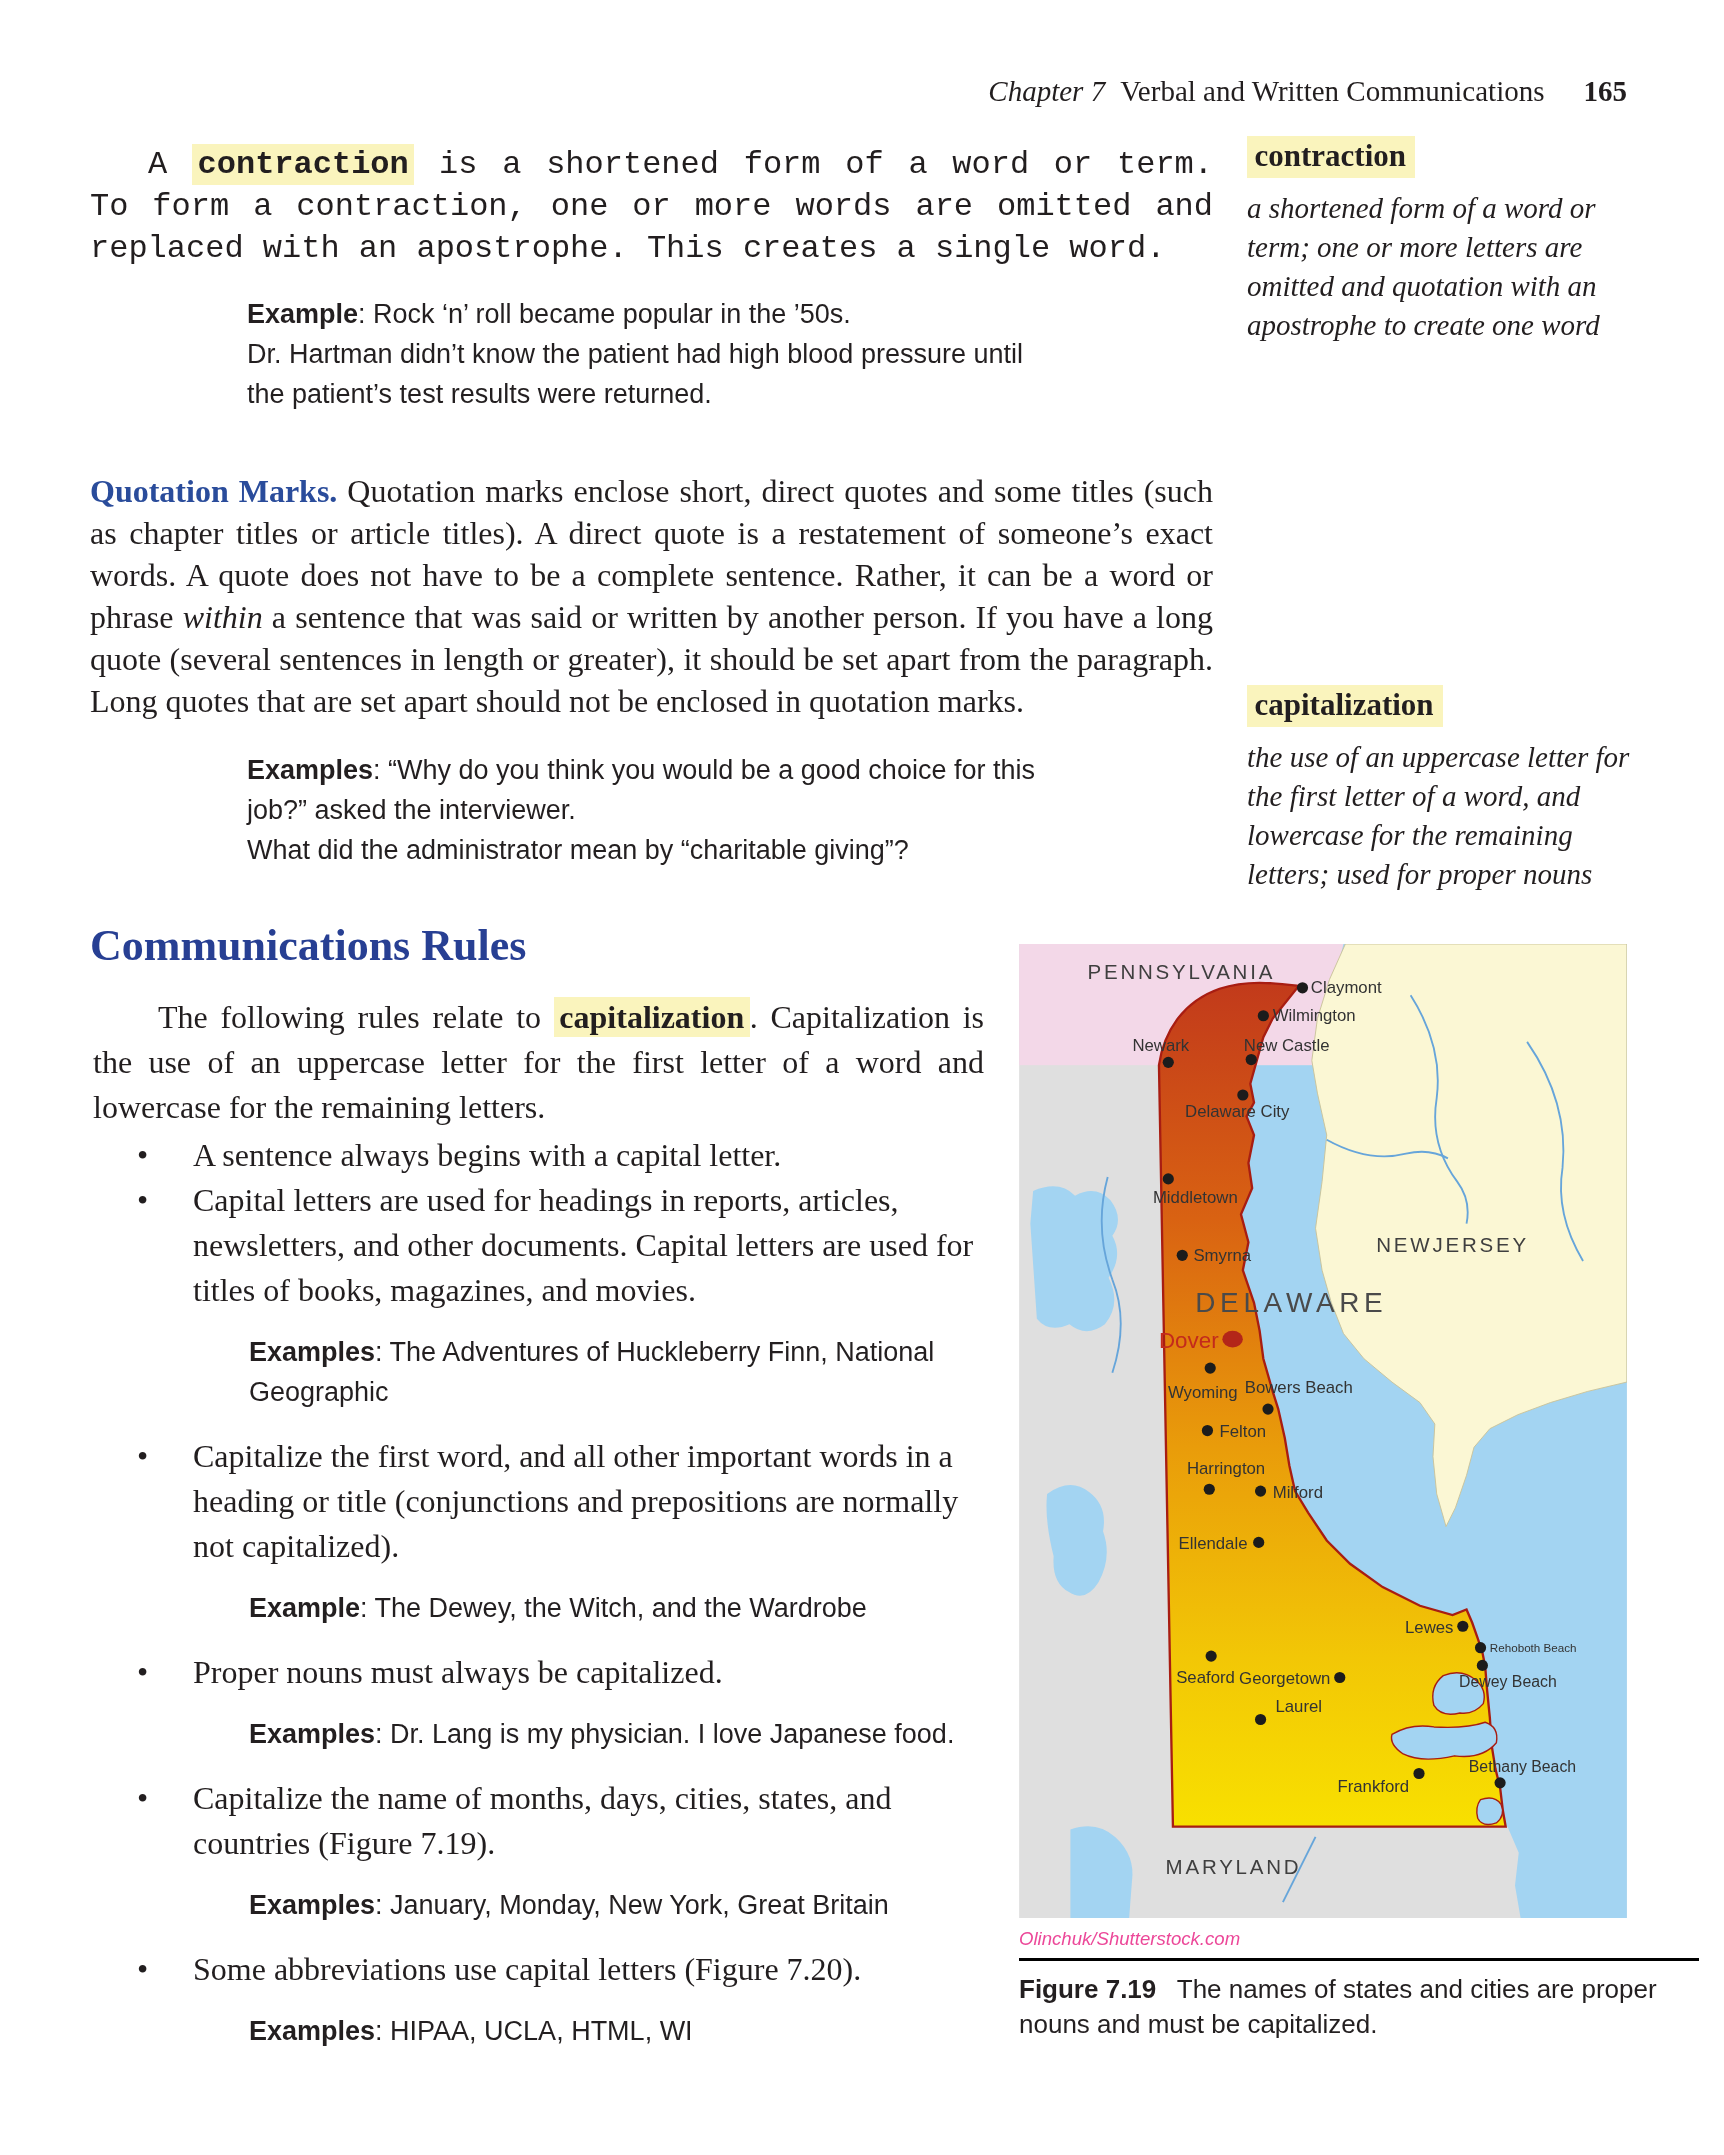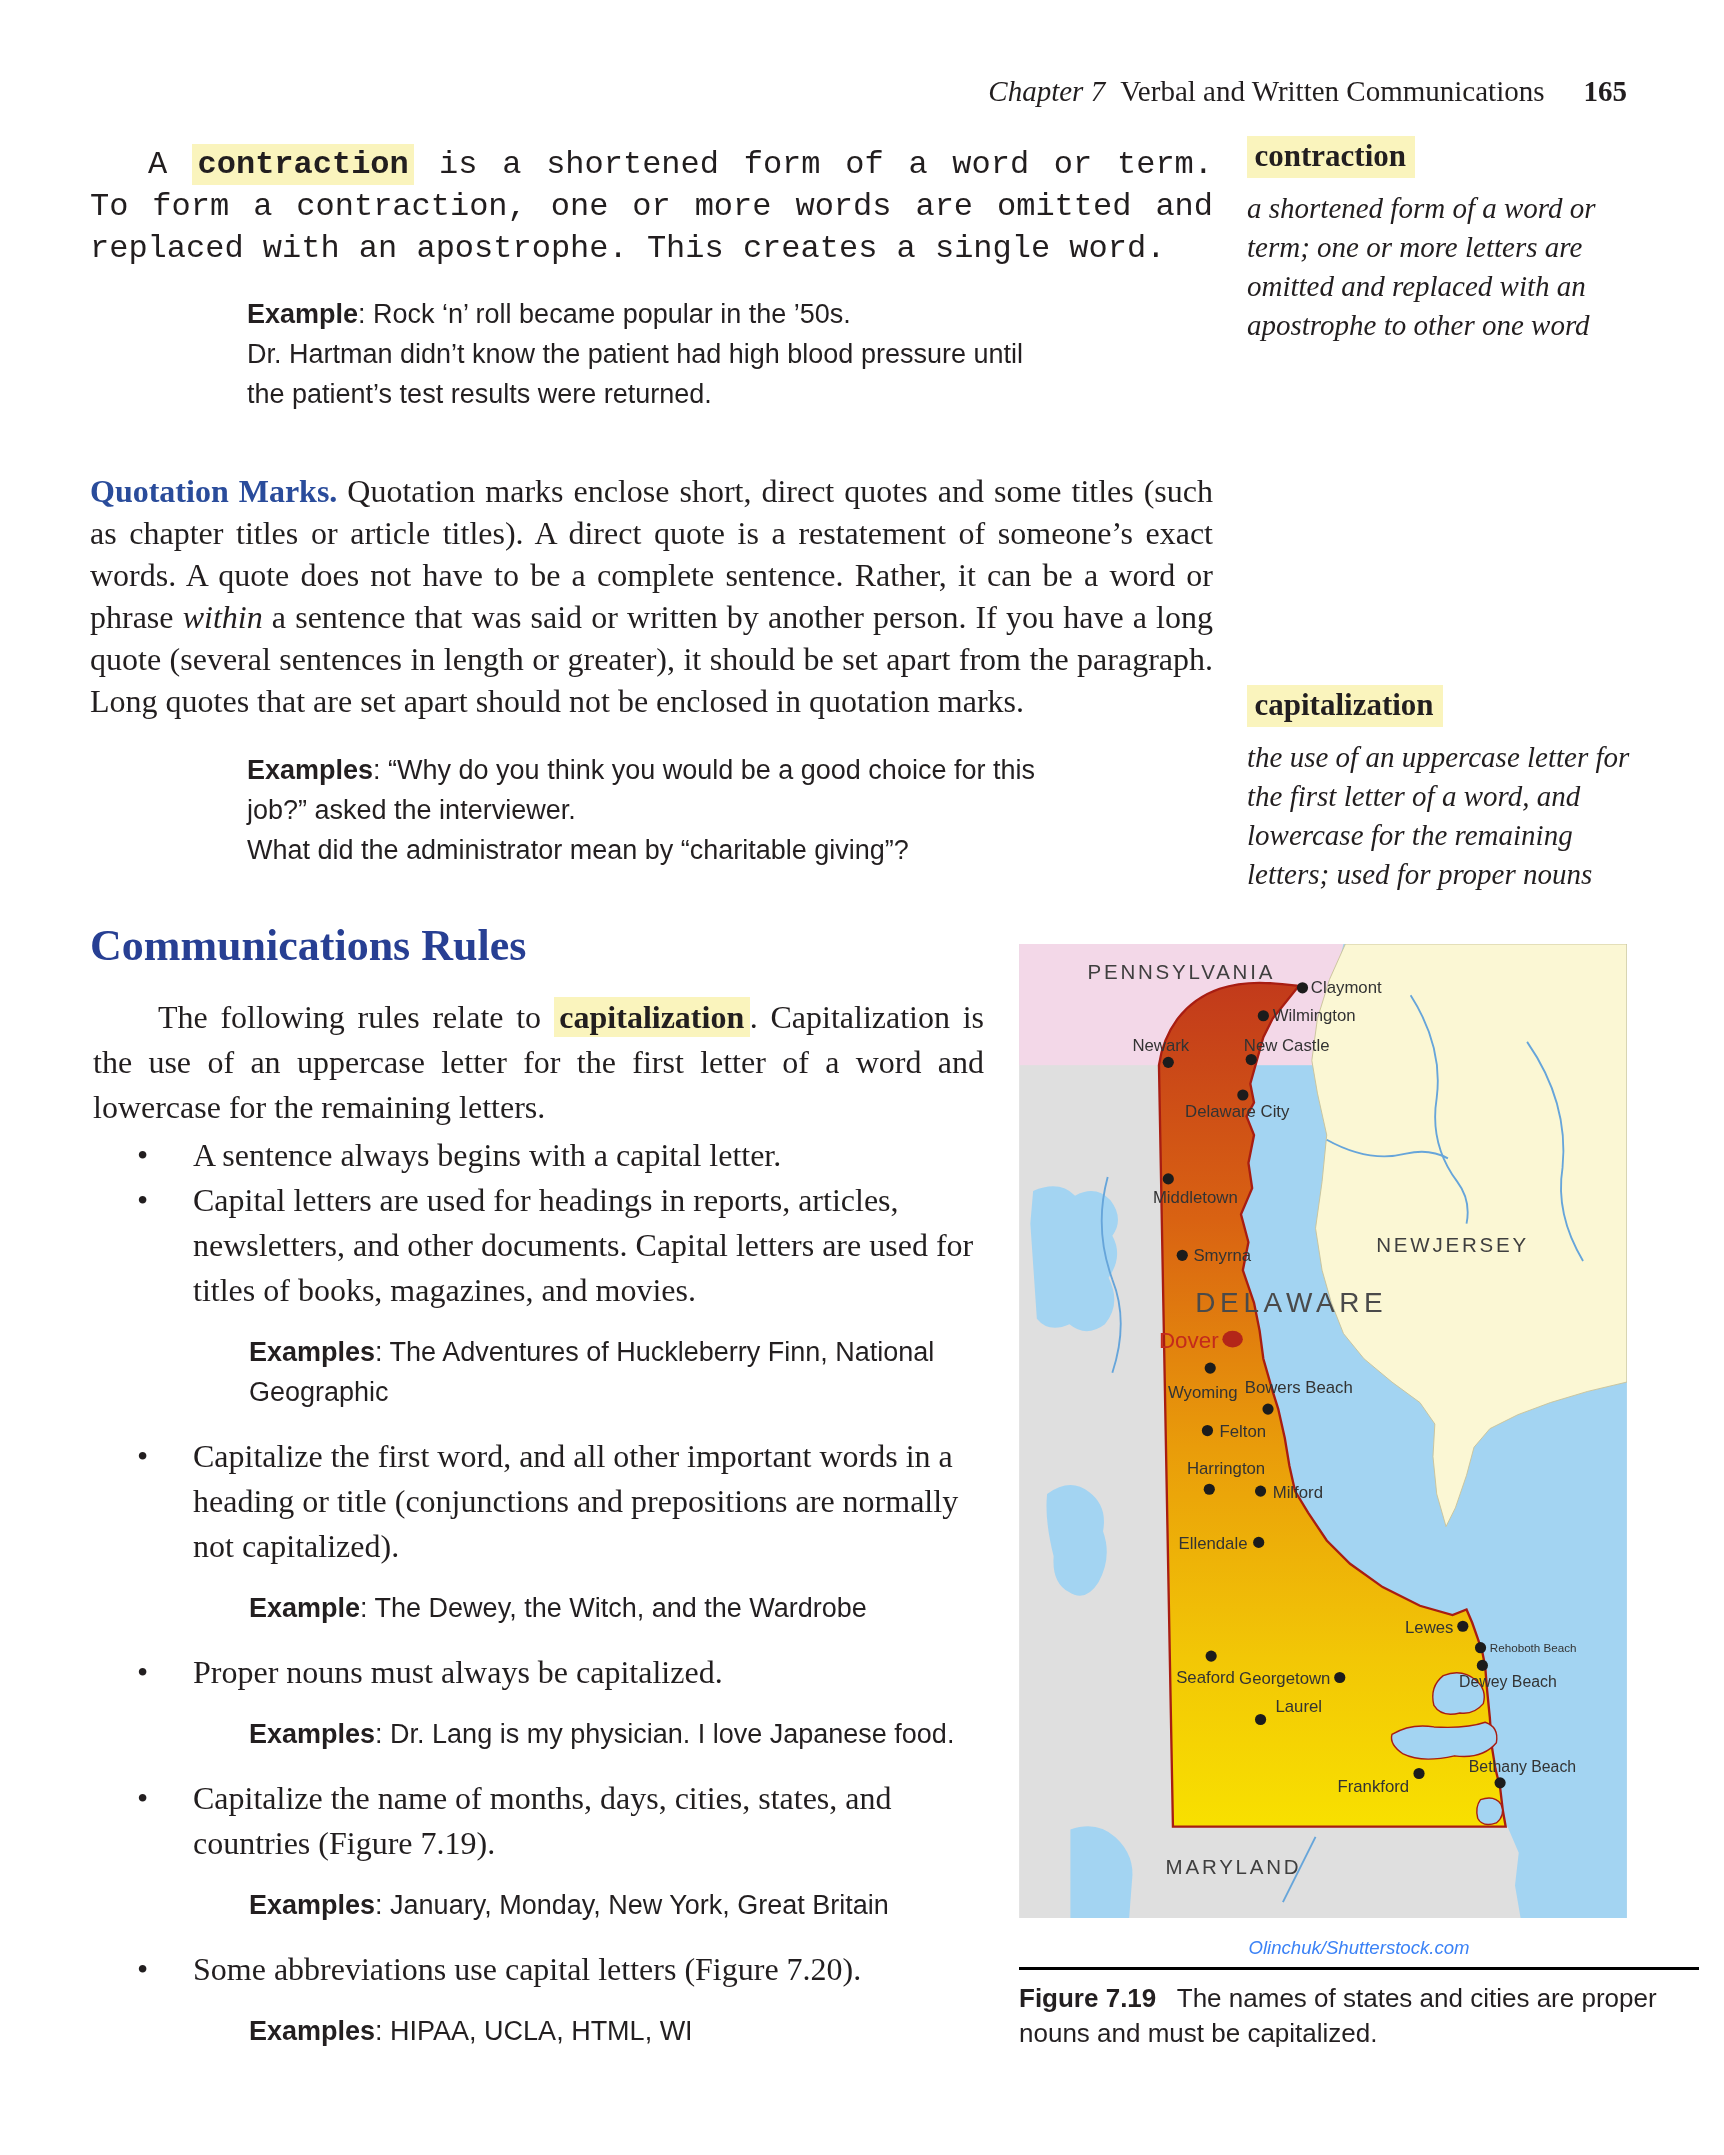--- a/index.html
+++ b/index.html
@@ -42,21 +42,21 @@
   .capintro{font-size:32px;line-height:45px;text-align:justify;text-indent:65px;margin:3px;}
   ul.rules{list-style:none;margin:0;padding:0;font-size:32px;line-height:45px;}
   li.rule{position:relative;padding-left:103px;margin:0;}
   li.rule::before{content:"\2022";position:absolute;left:47px;top:0;font-size:32px;}
   li.rule .exblock{margin:18.6px 0 22.4px 56px;width:746px;}
 
   
   .figure{position:absolute;left:1019px;top:944px;width:680px;}
   .mapwrap{width:608px;height:974px;}
   .credit{font-family:"Liberation Sans",sans-serif;font-style:italic;font-size:18.6px;
-          text-align:center;margin-top:15px;color:#3b82f6;}
+          text-align:left;margin-top:6px;color:#ec4899;}
   .divider{height:3.7px;background:#000;margin-top:7.5px;}
   .caption{font-family:"Liberation Sans",sans-serif;font-size:26px;line-height:35px;margin-top:11.2px;color:#231f20;}
   .caption .fig{font-weight:bold;margin-right:20.5px;}
 
   
   text{font-family:"Liberation Sans",sans-serif;fill:#333333;}
   .stlabel{font-size:22px;letter-spacing:3px;fill:#3f3f3f;}
   .de-label{font-size:30px;letter-spacing:5px;fill:#4a4a4a;}
   .city{font-size:18px;}
   .city-sm{font-size:12.5px;}
@@ -85,21 +85,21 @@
     <p class="bodypara quot"><span class="lead">Quotation Marks.</span><span> Quotation marks enclose short, direct quotes and some titles (such as chapter titles or article titles). A direct quote is a restatement of someone’s exact words. A quote does not have to be a complete sentence. Rather, it can be a word or phrase </span><span class="i">within</span><span> a sentence that was said or written by another person. If you have a long quote (several sentences in length or greater), it should be set apart from the paragraph. Long quotes that are set apart should not be enclosed in quotation marks.</span></p>
 
     <div class="exblock ex2">
       <p><span class="b">Examples</span><span>: “Why do you think you would be a good choice for this job?” asked the interviewer.</span></p>
       <p><span>What did the administrator mean by “charitable giving”?</span></p>
     </div>
   </div>
 
   <div class="sidebar sb1">
     <span class="term">contraction</span>
-    <div class="def">a shortened form of a word or term; one or more letters are omitted and replaced with an apostrophe to other one word</div>
+    <div class="def">a shortened form of a word or term; one or more letters are omitted and quotation with an apostrophe to create one word</div>
   </div>
 
   <div class="sidebar sb2">
     <span class="term">capitalization</span>
     <div class="def">the use of an uppercase letter for the first letter of a word, and lowercase for the remaining letters; used for proper nouns</div>
   </div>
 
   <div class="capsec">
     <h1 class="caphead">Communications Rules</h1>
     <p class="capintro"><span>The following rules relate to </span><span class="hl">capitalization</span><span>. Capitalization is the use of an uppercase letter for the first letter of a word and lowercase for the remaining letters.</span></p>

